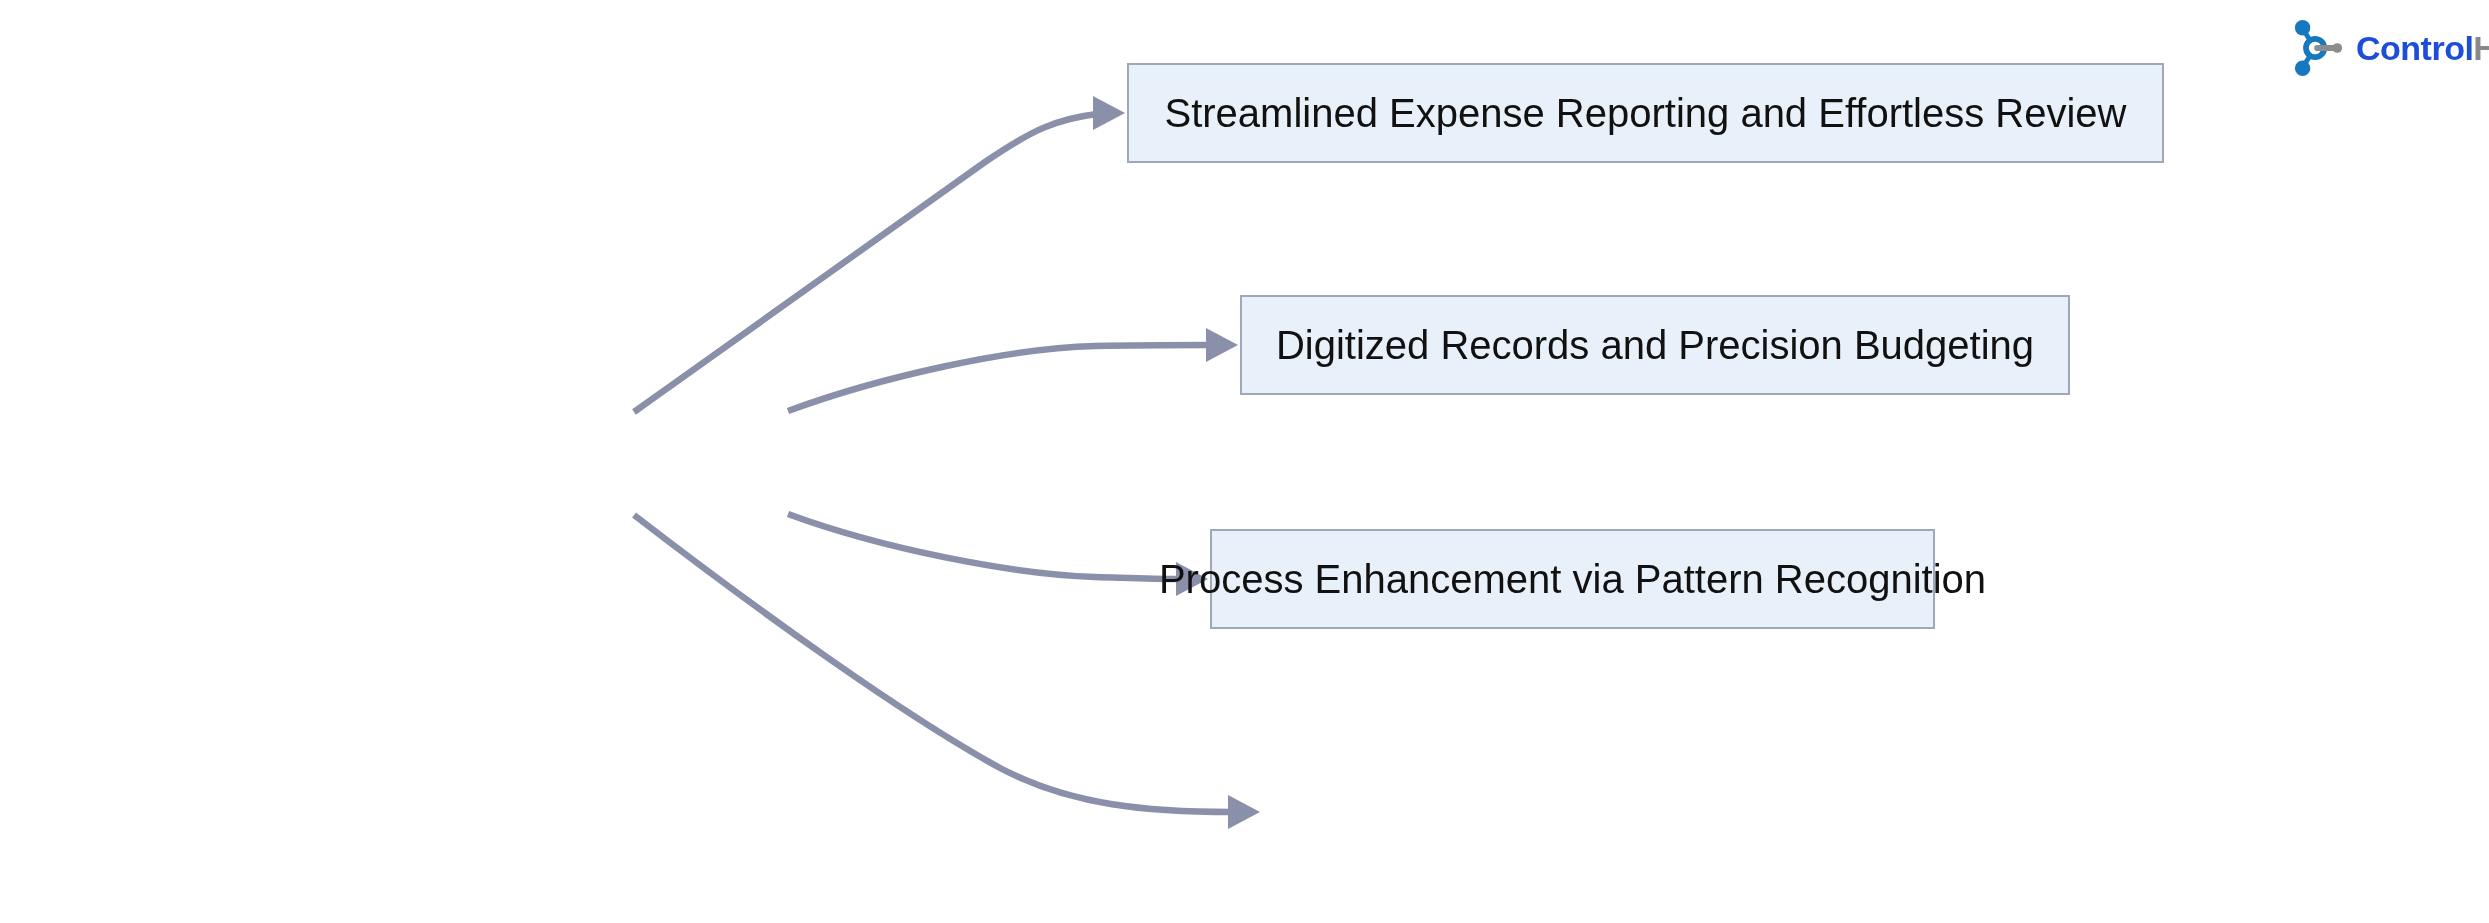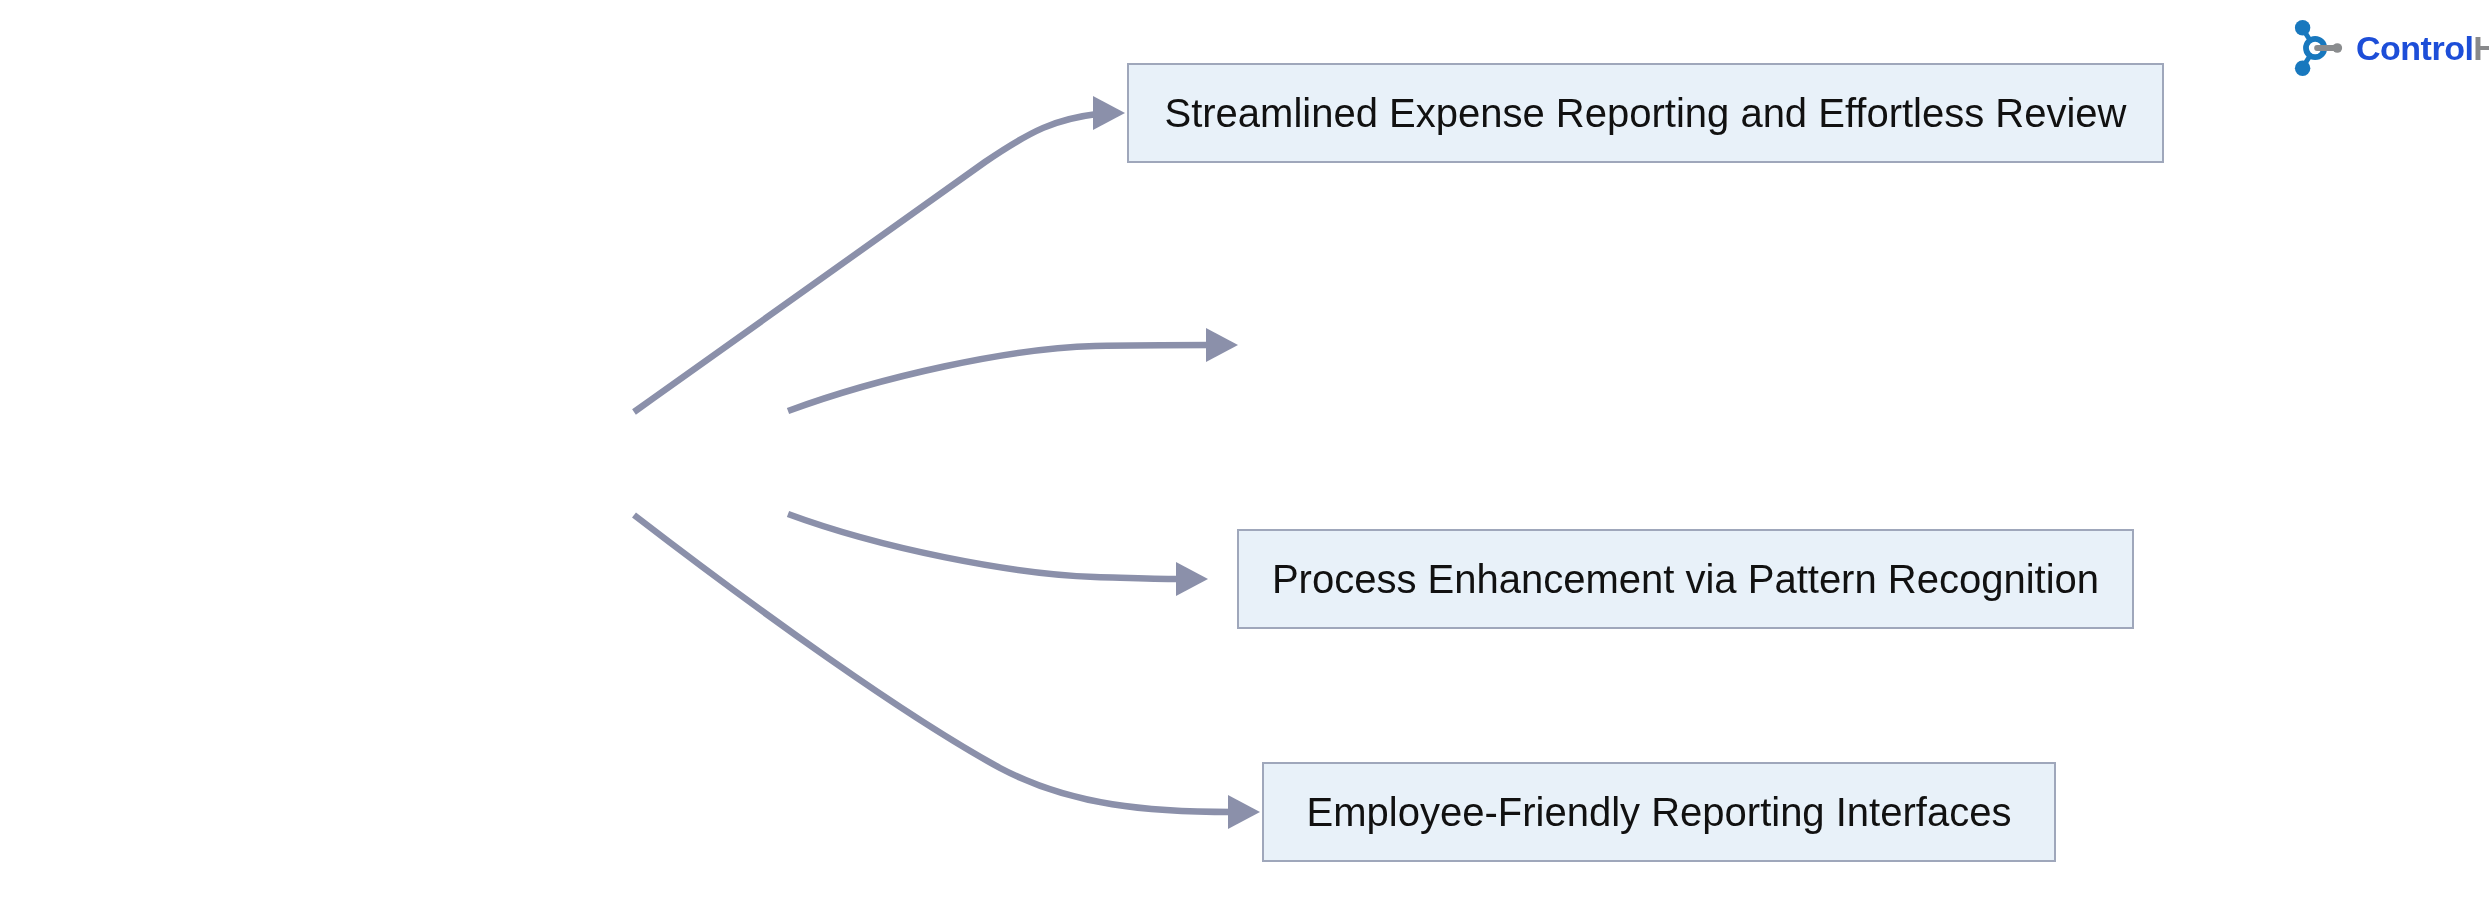--- a/index.html
+++ b/index.html
@@ -20,21 +20,21 @@
     text-align: left;
     color: #111111;
     font-size: 40px;
     line-height: 1.15;
     white-space: nowrap;
     padding: 4px 20px;
   }
   .node-root  { left: 114px;  top: 411px; width: 889px;  height: 103px; }
   .node-b1    { left: 1127px; top: 63px;  width: 1037px; height: 100px; }
   .node-b2    { left: 1240px; top: 295px; width: 830px;  height: 100px; }
-  .node-b3    { left: 1210px; top: 529px; width: 897px;  height: 100px; margin-left: 27px; }
+  .node-b3    { left: 1210px; top: 529px; width: 725px;  height: 100px; }
   .node-b4    { left: 1262px; top: 762px; width: 794px;  height: 100px; }
 
   .edge-path {
     fill: none;
     stroke: #8b90aa;
     stroke-width: 6.5px;
     stroke-linecap: butt;
   }
   .arrow-head { fill: #8b90aa; stroke: none; }
 
@@ -80,28 +80,28 @@
       <path class="edge-path" d="M634,515 C760,612 905,716 1000,768 C1072,806 1150,812 1232,812"></path>
       <polygon class="arrow-head" points="1260,812 1228,795 1228,829"></polygon>
     </g>
   </svg>
 
 
   <div class="node node-b1">
     <span>Streamlined Expense Reporting and Effortless Review</span>
   </div>
 
+  <div class="node node-b2">
+    <span>Digitized Records and Precision Budgeting</span>
+  </div>
 
   <div class="node node-b3">
     <span>Process Enhancement via Pattern Recognition</span>
   </div>
 
-  <div class="node node-b4">
-    <span>Employee-Friendly Reporting Interfaces</span>
-  </div>
 
   <div class="logo">
     <svg width="54" height="60" viewBox="0 0 56 60" xmlns="http://www.w3.org/2000/svg" aria-hidden="true">
       <line x1="13" y1="13" x2="20" y2="24" stroke="#1878be" stroke-width="5"></line>
       <line x1="13" y1="47" x2="20" y2="36" stroke="#1878be" stroke-width="5"></line>
       <circle cx="11" cy="9" r="8" fill="#1878be"></circle>
       <circle cx="11" cy="51" r="8" fill="#1878be"></circle>
       <circle cx="24" cy="30" r="9.5" fill="none" stroke="#1878be" stroke-width="6"></circle>
       <line x1="26" y1="30" x2="47" y2="30" stroke="#8a8c8e" stroke-width="6" stroke-linecap="round"></line>
       <circle cx="47" cy="30" r="5" fill="#8a8c8e"></circle>

